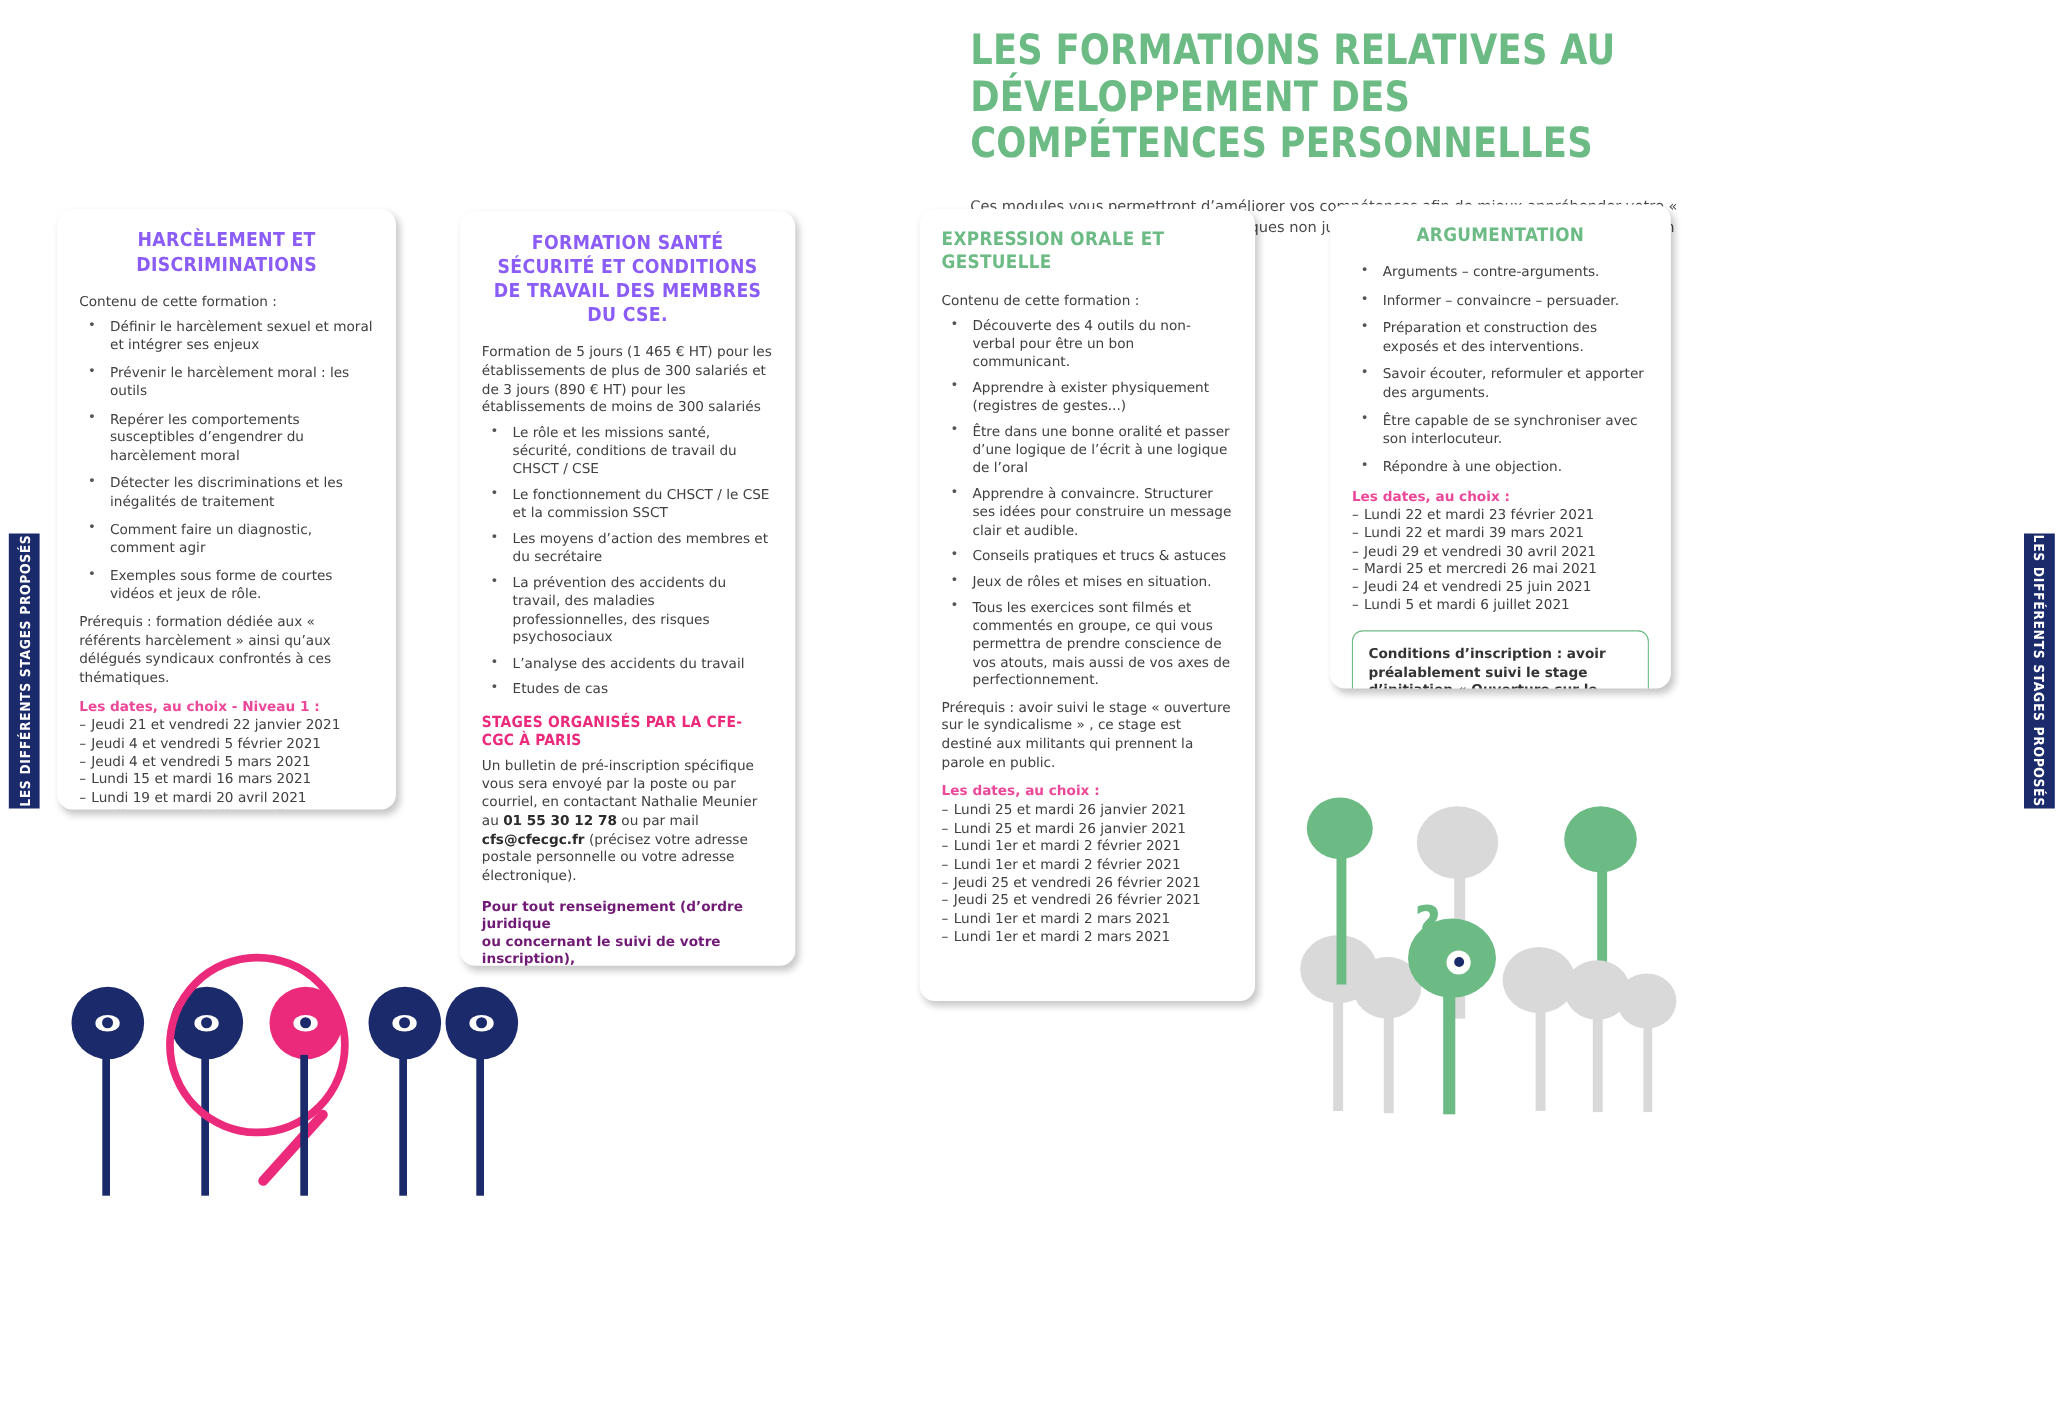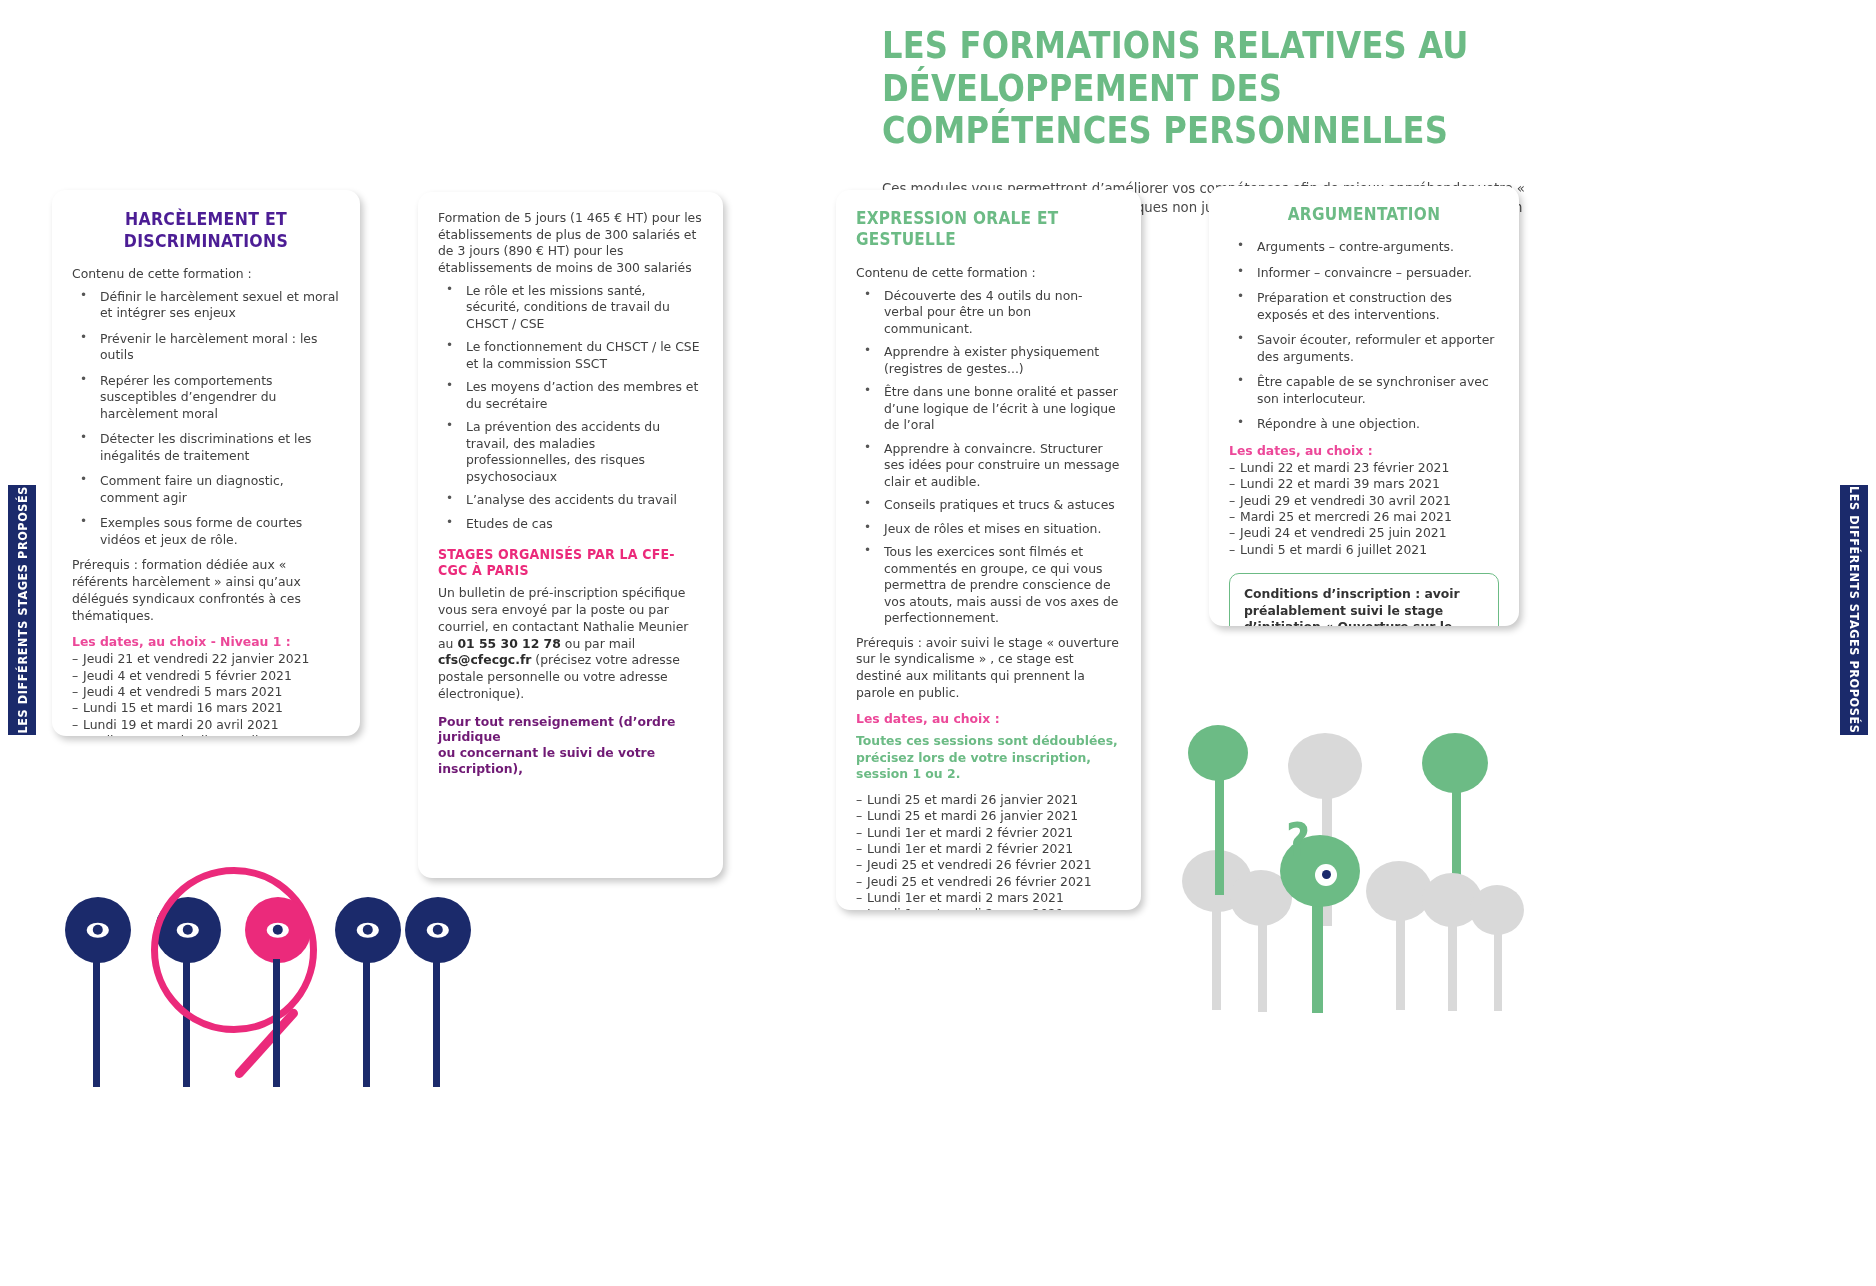--- a/index.html
+++ b/index.html
@@ -67,21 +67,21 @@
   .card h2{
     margin:0 0 14px 0;
     text-align:center;
     font-family:"DejaVu Sans Condensed","Liberation Sans",sans-serif;
     font-weight:900;
     font-size:17.5px;
     line-height:1.26;
     letter-spacing:.3px;
     text-transform:uppercase;
   }
-  .card h2.pink{color:#4c1d95;}
+  .card h2.pink{color:#8b5cf6;}
   .card h2.green{color:#6cbb85;text-align:left;font-size:17px;}
   .card h2.green.center{text-align:center;}
 
   .lead{font-size:12.4px;line-height:1.35;margin:0 0 6px 0;}
   .para{font-size:12.4px;line-height:1.35;margin:8px 0 4px 0;}
 
   ul.bul{list-style:none;margin:2px 0 4px 0;padding:0;}
   ul.bul li{
     position:relative;
     padding-left:28px;
@@ -205,20 +205,21 @@
         <li>Jeudi 4 et vendredi 5 février 2021</li>
         <li>Jeudi 4 et vendredi 5 mars 2021</li>
         <li>Lundi 15 et mardi 16 mars 2021</li>
         <li>Lundi 19 et mardi 20 avril 2021</li>
         <li>Jeudi 29 et vendredi 30 avril 2021</li>
       </ul>
 
   </div>
 
   <div class="card" id="card-sante">
+    <h2 class="pink">FORMATION SANTÉ SÉCURITÉ ET CONDITIONS DE TRAVAIL DES MEMBRES DU CSE.</h2>
     <p class="lead">Formation de 5 jours (1 465 € HT) pour les établissements de plus de 300 salariés et de 3 jours (890 € HT)  pour les établissements de moins de 300 salariés</p>
     <ul class="bul tight">
         <li>Le rôle et les missions santé, sécurité, conditions de travail du CHSCT / CSE</li>
         <li>Le fonctionnement du CHSCT / le CSE et la commission SSCT</li>
         <li>Les moyens d’action des membres et du secrétaire</li>
         <li>La prévention des accidents du travail, des maladies professionnelles, des risques psychosociaux</li>
         <li>L’analyse des accidents du travail</li>
         <li>Etudes de cas</li>
       </ul>
     <div class="subhead-pink">STAGES ORGANISÉS PAR LA CFE-CGC À PARIS</div>
@@ -234,21 +235,20 @@
         <li>Découverte des 4 outils du non-verbal pour être un bon communicant.</li>
         <li>Apprendre à exister physiquement (registres de gestes...)</li>
         <li>Être dans une bonne oralité et passer d’une logique de l’écrit à une logique de l’oral</li>
         <li>Apprendre à convaincre. Structurer ses idées pour construire un message clair et audible.</li>
         <li>Conseils pratiques et trucs &amp; astuces</li>
         <li>Jeux de rôles et mises en situation.</li>
         <li>Tous les exercices sont filmés et commentés en groupe, ce qui vous permettra de prendre conscience de vos atouts, mais aussi de vos axes de perfectionnement.</li>
       </ul>
     <p class="para">Prérequis : avoir suivi le stage « ouverture sur le syndicalisme » , ce stage est destiné aux militants qui prennent la parole en public.</p>
     <div class="dates-title">Les dates, au choix :</div>
-    <div class="green-block">Toutes ces sessions sont dédoublées, précisez lors de votre inscription, session 1 ou 2.</div>
     <ul class="dash">
         <li>Lundi 25 et mardi 26 janvier 2021</li>
         <li>Lundi 25 et mardi 26 janvier 2021</li>
         <li>Lundi 1er et mardi 2 février 2021</li>
         <li>Lundi 1er et mardi 2 février 2021</li>
         <li>Jeudi 25 et vendredi 26 février 2021</li>
         <li>Jeudi 25 et vendredi 26 février 2021</li>
         <li>Lundi 1er et mardi 2 mars 2021</li>
         <li>Lundi 1er et mardi 2 mars 2021</li>
       </ul>

